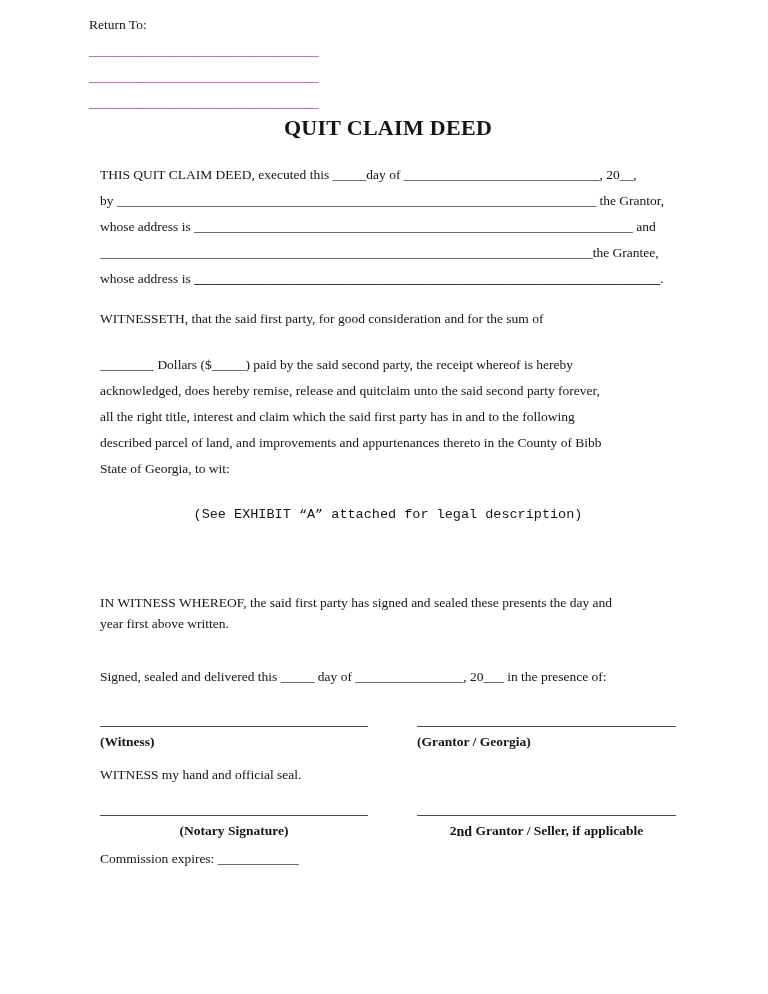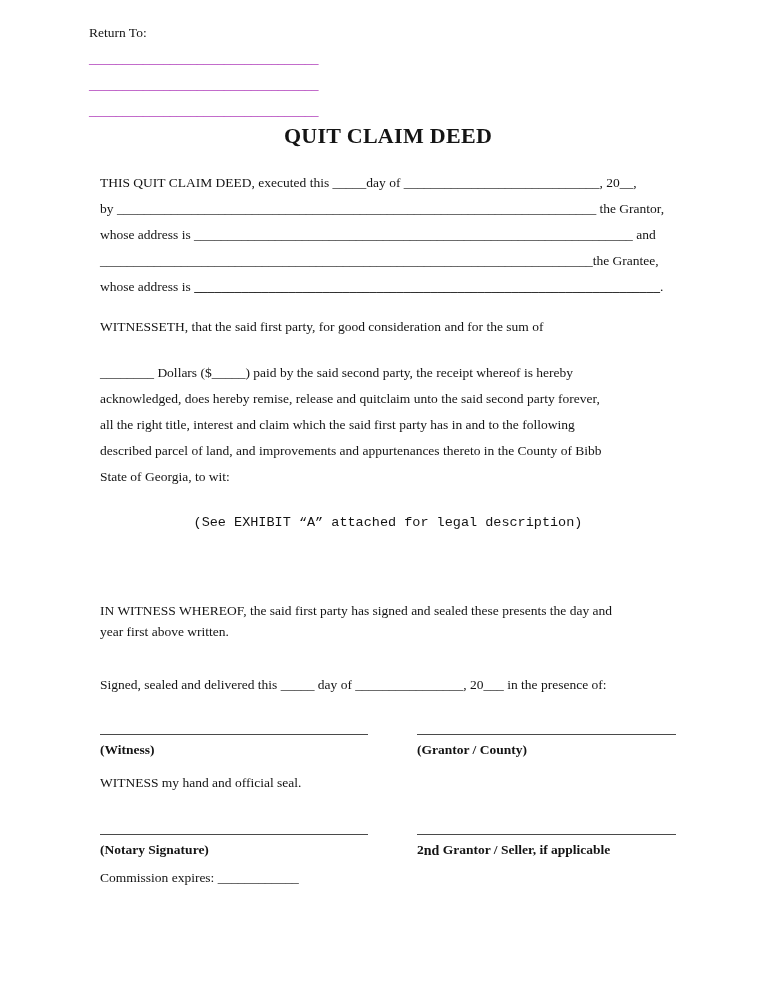--- a/index.html
+++ b/index.html
@@ -2,21 +2,21 @@
 <html><head>
 <meta charset="utf-8">
 <style>
   html, body { margin: 0; padding: 0; background: #ffffff; }
   .page {
     position: relative;
     width: 768px;
     height: 894px;
     box-sizing: border-box;
     background: #ffffff;
-    padding: 20px 92px 0 100px;
+    padding: 12px 92px 0 100px;
     font-family: "Liberation Serif", "DejaVu Serif", serif;
     font-size: 13.5px;
     color: #141414;
     overflow: hidden;
   }
   .doc-line { line-height: 26px; white-space: nowrap; }
   .tight-line { line-height: 21px; white-space: nowrap; }
   .return-block { margin-left: -11px; }
   .return-blank { color: #a21caf; }
   .deed-title {
@@ -28,21 +28,21 @@
   }
   .opening-block { margin-top: 22px; }
   .witnesseth-intro { margin-top: 14px; }
   .consideration-block { margin-top: 20px; }
   .property-line { margin-top: 24px; }
   .exhibit-line { margin-top: 20px; text-align: center; white-space: nowrap; font-family: Liberation Mono, monospace; }
   .in-witness-block { margin-top: 64px; }
   .signed-line { margin-top: 30px; }
   .bold-blank { font-weight: bold; }
   .sig-row { display: flex; margin-top: 36px; }
-  .sig-row-2 { display: flex; margin-top: 41px; }
+  .sig-row-2 { display: flex; margin-top: 30px; text-align: center; }
   .sig-col-left { width: 268px; }
   .sig-gap { width: 49px; }
   .sig-col-right { width: 259px; }
   .sig-rule { height: 0; border-bottom: 1px solid #4a4a4a; }
   .sig-label { font-weight: bold; line-height: 20px; margin-top: 5px; white-space: nowrap; }
   .witness-seal-line { margin-top: 13px; line-height: 20px; white-space: nowrap; }
   .commission-line { margin-top: 4px; }
   .ordinal { font-size: 14px; vertical-align: -1px; letter-spacing: 0; }
 </style>
 </head>
@@ -88,21 +88,21 @@
   <div class="doc-line signed-line">Signed, sealed and delivered this _____ day of ________________, 20___  in the presence of:</div>
 
   <div class="sig-row">
     <div class="sig-col-left">
       <div class="sig-rule"></div>
       <div class="sig-label">(Witness)</div>
     </div>
     <div class="sig-gap"></div>
     <div class="sig-col-right">
       <div class="sig-rule"></div>
-      <div class="sig-label">(Grantor / County)</div>
+      <div class="sig-label">(Grantor / Georgia)</div>
     </div>
   </div>
 
   <div class="witness-seal-line">WITNESS my hand and official seal.</div>
 
   <div class="sig-row-2">
     <div class="sig-col-left">
       <div class="sig-rule"></div>
       <div class="sig-label">(Notary Signature)</div>
     </div>

